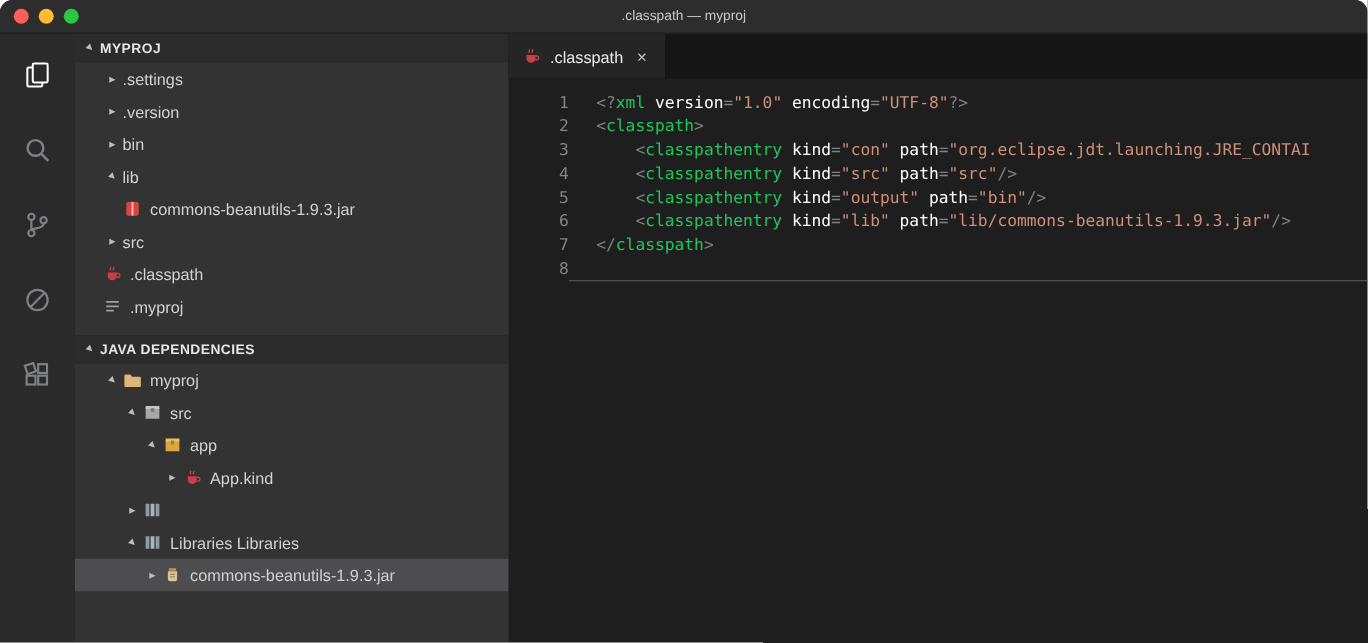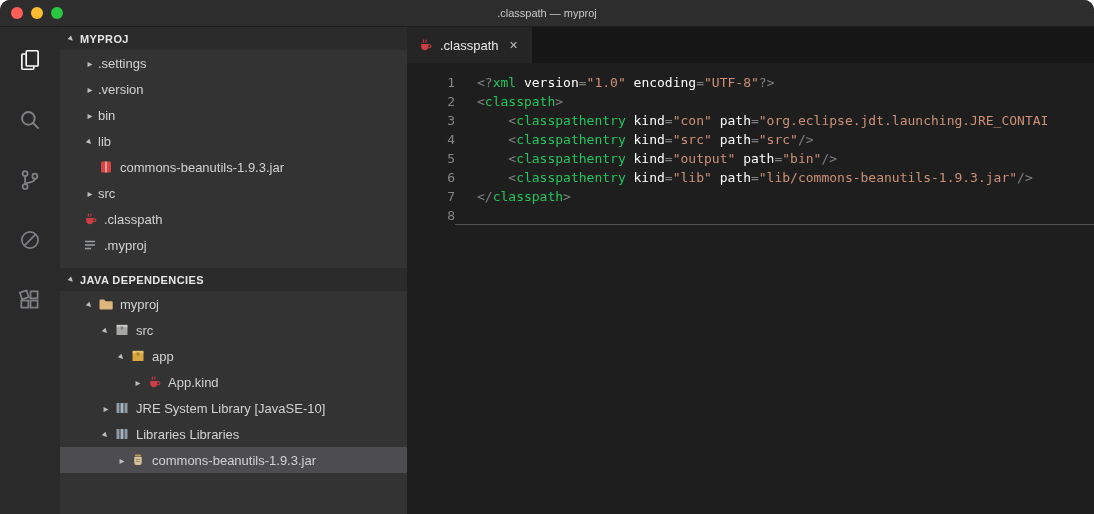--- a/index.html
+++ b/index.html
@@ -201,21 +201,20 @@
                 </svg></span>
               <span class="row-label">App.kind</span>
             </div>
             <div class="row" style="padding-left: 38px;">
               <span class="tw">▸</span>
               <span class="ic"><svg class="ic" viewBox="0 0 16 16">
                   <rect x="2.5" y="3" width="3" height="10" fill="#8f9ba8"></rect>
                   <rect x="6.5" y="3" width="3" height="10" fill="#aab4bf"></rect>
                   <rect x="10.5" y="3" width="3" height="10" fill="#8f9ba8"></rect>
                 </svg></span>
-              <span class="row-label">JRE System Library [JavaSE-10]</span>
             </div>
             <div class="row" style="padding-left: 38px;">
               <span class="tw open">▸</span>
               <span class="ic"><svg class="ic" viewBox="0 0 16 16">
                   <rect x="2.5" y="3" width="3" height="10" fill="#8f9ba8"></rect>
                   <rect x="6.5" y="3" width="3" height="10" fill="#aab4bf"></rect>
                   <rect x="10.5" y="3" width="3" height="10" fill="#8f9ba8"></rect>
                 </svg></span>
               <span class="row-label">Libraries Libraries</span>
             </div>

